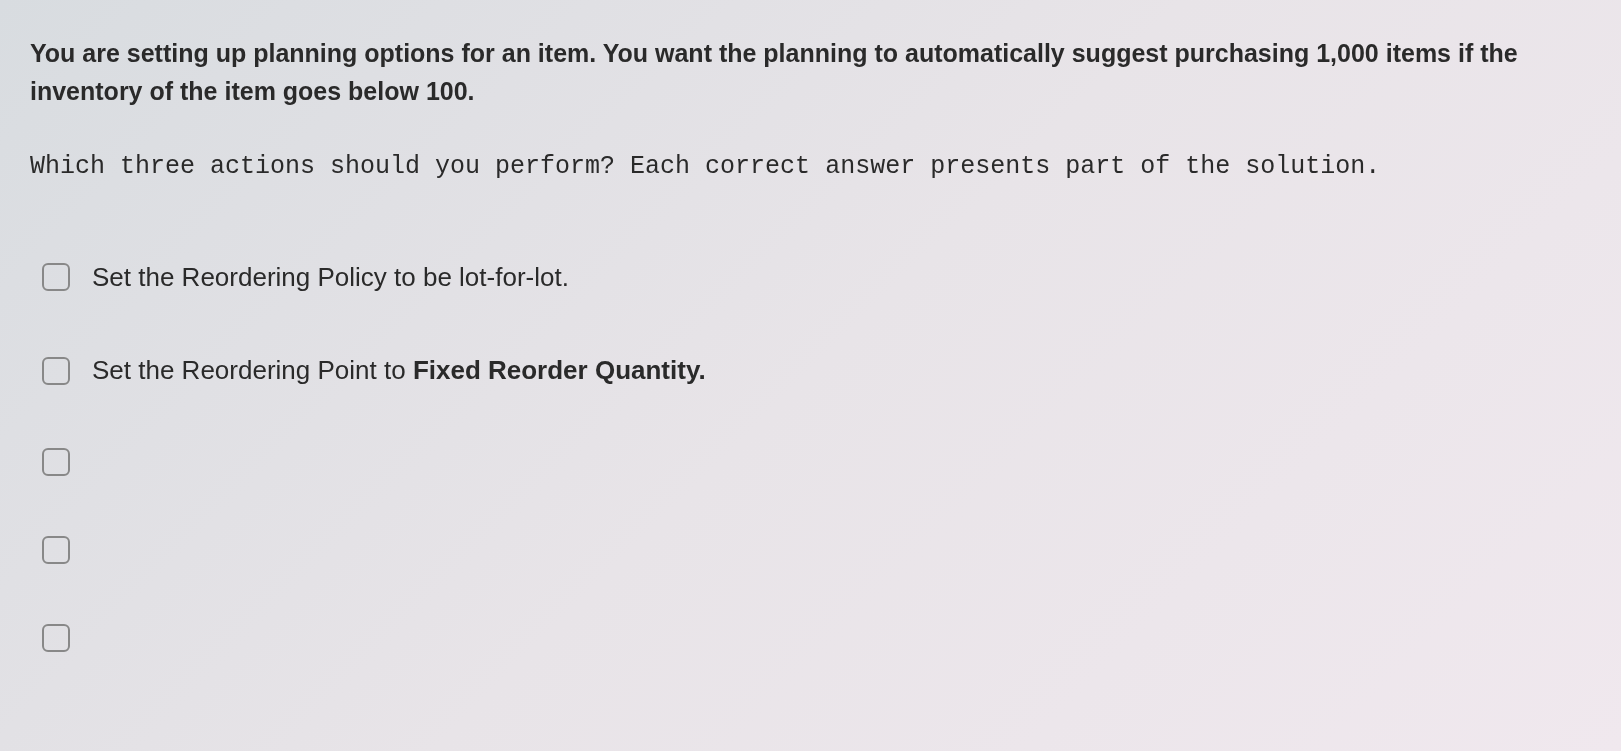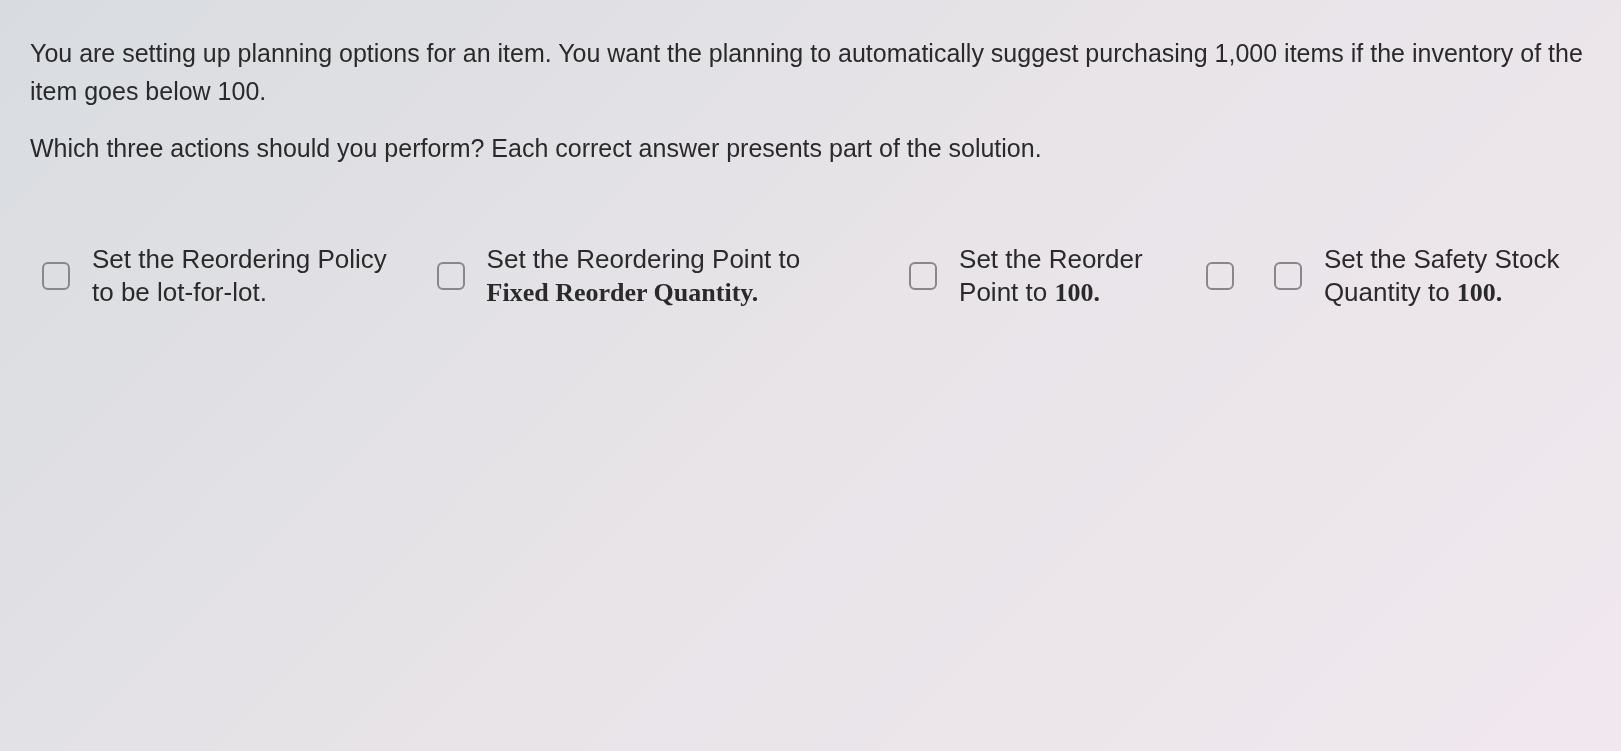--- a/index.html
+++ b/index.html
@@ -12,34 +12,35 @@
       background: linear-gradient(135deg, #d8dce0 0%, #e8e4e8 50%, #f0e8ee 100%);
       padding: 35px 30px;
       min-height: 751px;
       width: 1621px;
       color: #2a2a2a;
     }
     .question-text {
       font-size: 25px;
       line-height: 1.5;
       color: #2a2a2a;
-      margin-bottom: 20px;
-      font-weight: 400;
+      margin-bottom: 38px;
+      font-weight: 700;
     }
     .instruction-text {
       font-size: 25px;
       line-height: 1.5;
       color: #2a2a2a;
       margin-bottom: 75px;
       font-weight: 400;
+      font-family: Liberation Mono, monospace;
     }
     .options-container {
       display: flex;
-      flex-direction: row;
-      gap: 40px;
+      flex-direction: column;
+      gap: 60px;
       padding-left: 12px;
       margin-top: 7px;
     }
     .option-row {
       display: flex;
       align-items: center;
       gap: 22px;
     }
     .checkbox {
       width: 28px;
@@ -53,21 +54,20 @@
       -webkit-appearance: none;
     }
     .option-label {
       font-size: 26px;
       color: #2a2a2a;
       font-weight: 400;
       line-height: 1.3;
     }
     .option-label b {
       font-weight: 600;
-      font-family: Liberation Serif, serif;
     }
   </style>
 </head>
 <body>
 
 <div class="question-text">You are setting up planning options for an item. You want the planning to automatically suggest purchasing 1,000 items if the inventory of the item goes below 100.</div>
 
 <div class="instruction-text">Which three actions should you perform? Each correct answer presents part of the solution.</div>
 
 <div class="options-container">
@@ -81,29 +81,23 @@
 
   <div class="option-row">
     <input type="checkbox" class="checkbox" style="">
     <label class="option-label">
       <span>Set the Reordering Point to </span><b>Fixed Reorder Quantity.</b>
     </label>
   </div>
 
   <div class="option-row">
     <input type="checkbox" class="checkbox" style="">
-    <label class="option-label">
-      <span>Set the Reorder Point to </span><b>100.</b>
-    </label>
   </div>
 
   <div class="option-row">
     <input type="checkbox" class="checkbox" style="">
   </div>
 
   <div class="option-row">
     <input type="checkbox" class="checkbox" style="">
-    <label class="option-label">
-      <span>Set the Safety Stock Quantity to </span><b>100.</b>
-    </label>
   </div>
 
 </div>
 
 </body></html>

